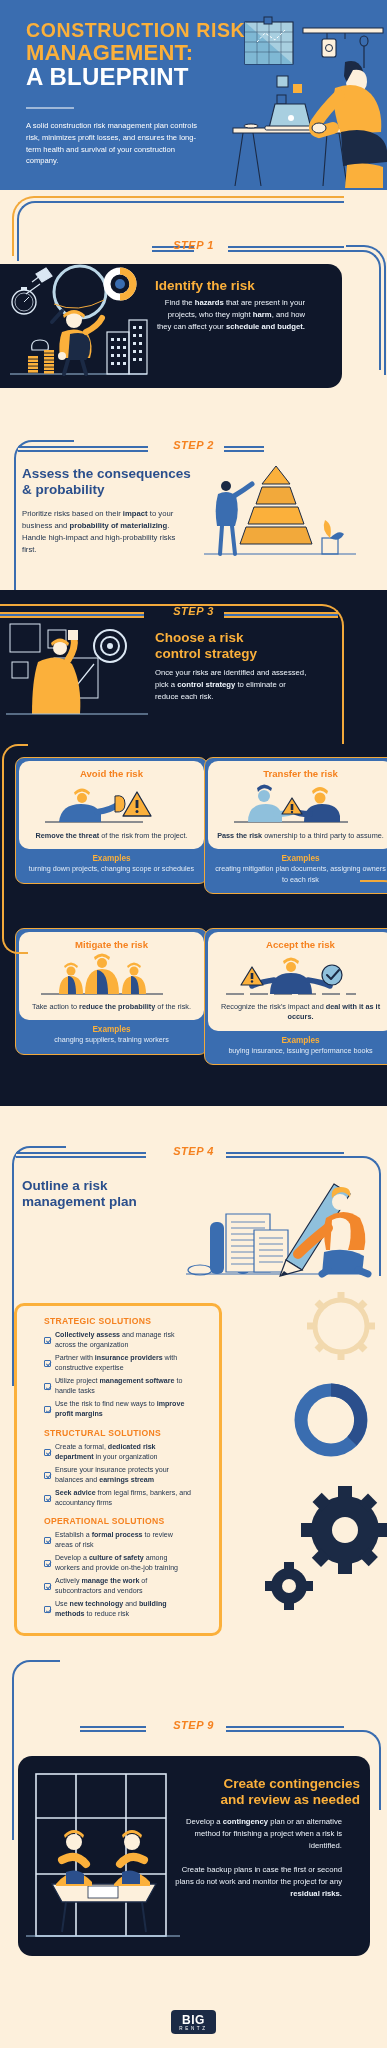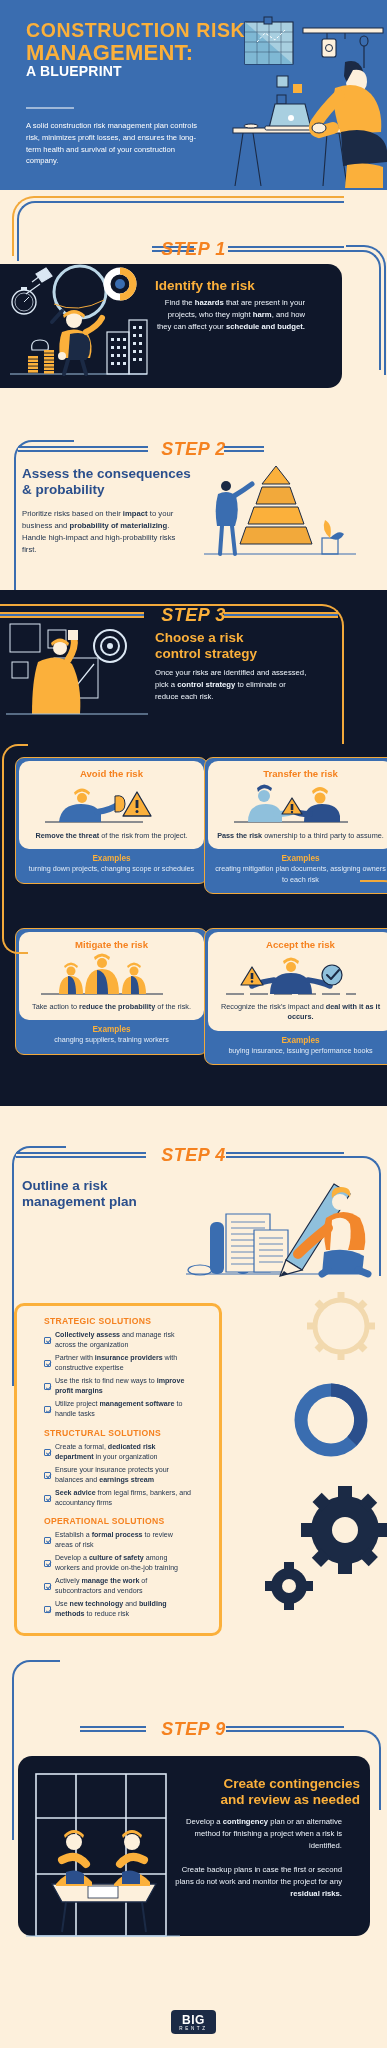--- a/index.html
+++ b/index.html
@@ -40,21 +40,21 @@
   .hero-title .l2 {
     display: block;
     color: #fbb03b;
     font-size: 22px;
     font-weight: bold;
     letter-spacing: 0.2px;
   }
   .hero-title .l3 {
     display: block;
     color: #ffffff;
-    font-size: 14px;
+    font-size: 24px;
     font-weight: bold;
     letter-spacing: 0.2px;
   }
   .hero-rule {
     position: absolute;
     left: 26px;
     top: 107px;
     width: 48px;
     height: 2px;
     background: #9fb8d8;
@@ -78,21 +78,21 @@
     pointer-events: none;
   }
   .pipe-gold { border-color: #f2a93b; }
 
   
   .step-label {
     position: absolute;
     left: 0; right: 0;
     text-align: center;
     color: #f58220;
-    font-size: 18px;
+    font-size: 11px;
     font-style: italic;
     font-weight: bold;
     letter-spacing: 0.5px;
   }
   .step-label.on-blue { color: #fbb03b; }
   .step-line {
     position: absolute;
     height: 0;
     border-top: 2px solid #3a6db0;
     border-bottom: 2px solid #3a6db0;
@@ -631,25 +631,25 @@
       <div class="sol-item">
         <span class="chk"></span>
         <span class="sol-text"><b>Collectively assess</b> and manage risk across the organization</span>
       </div>
       <div class="sol-item">
         <span class="chk"></span>
         <span class="sol-text">Partner with <b>insurance providers</b> with constructive expertise</span>
       </div>
       <div class="sol-item">
         <span class="chk"></span>
+        <span class="sol-text">Utilize project <b>management software</b> to handle tasks</span>
+      </div>
+      <div class="sol-item">
+        <span class="chk"></span>
         <span class="sol-text">Use the risk to find new ways to <b>improve profit margins</b></span>
-      </div>
-      <div class="sol-item">
-        <span class="chk"></span>
-        <span class="sol-text">Utilize project <b>management software</b> to handle tasks</span>
       </div>
     </div>
 
     <div class="sol-group">
       <div class="sol-group-title">STRUCTURAL SOLUTIONS</div>
       <div class="sol-item">
         <span class="chk"></span>
         <span class="sol-text">Create a formal, <b>dedicated risk department</b> in your organization</span>
       </div>
       <div class="sol-item">
@@ -727,21 +727,21 @@
       </g>
     </g>
   </svg>
 
   <div class="pipe" style="left:12px; top:1660px; width:48px; height:180px; border-right:none; border-top-left-radius:18px; border-bottom:none;"></div>
   <div class="step-line" style="left:80px; top:1726px; width:66px;"></div>
   <div class="step-label" style="top:1719px;">STEP 9</div>
   <div class="step-line" style="left:226px; top:1726px; width:118px;"></div>
   <div class="pipe" style="left:341px; top:1730px; width:40px; height:80px; border-left:none; border-top-right-radius:18px; border-bottom:none;"></div>
 
-  <div class="blue-card" style="left:18px; top:1756px; width:352px; height:180px; border-radius:14px;">
+  <div class="blue-card" style="left:18px; top:1756px; width:352px; height:200px; border-radius:14px;">
     <svg width="170" height="200" viewBox="0 0 170 200" style="position:absolute;left:0;top:0;">
 
       <g stroke="#dbe7f3" stroke-width="1.6" fill="none">
         <rect x="18" y="18" width="130" height="162"></rect>
         <line x1="18" y1="62" x2="148" y2="62"></line>
         <line x1="18" y1="118" x2="148" y2="118"></line>
         <line x1="58" y1="18" x2="58" y2="180"></line>
         <line x1="108" y1="18" x2="108" y2="180"></line>
       </g>
 

